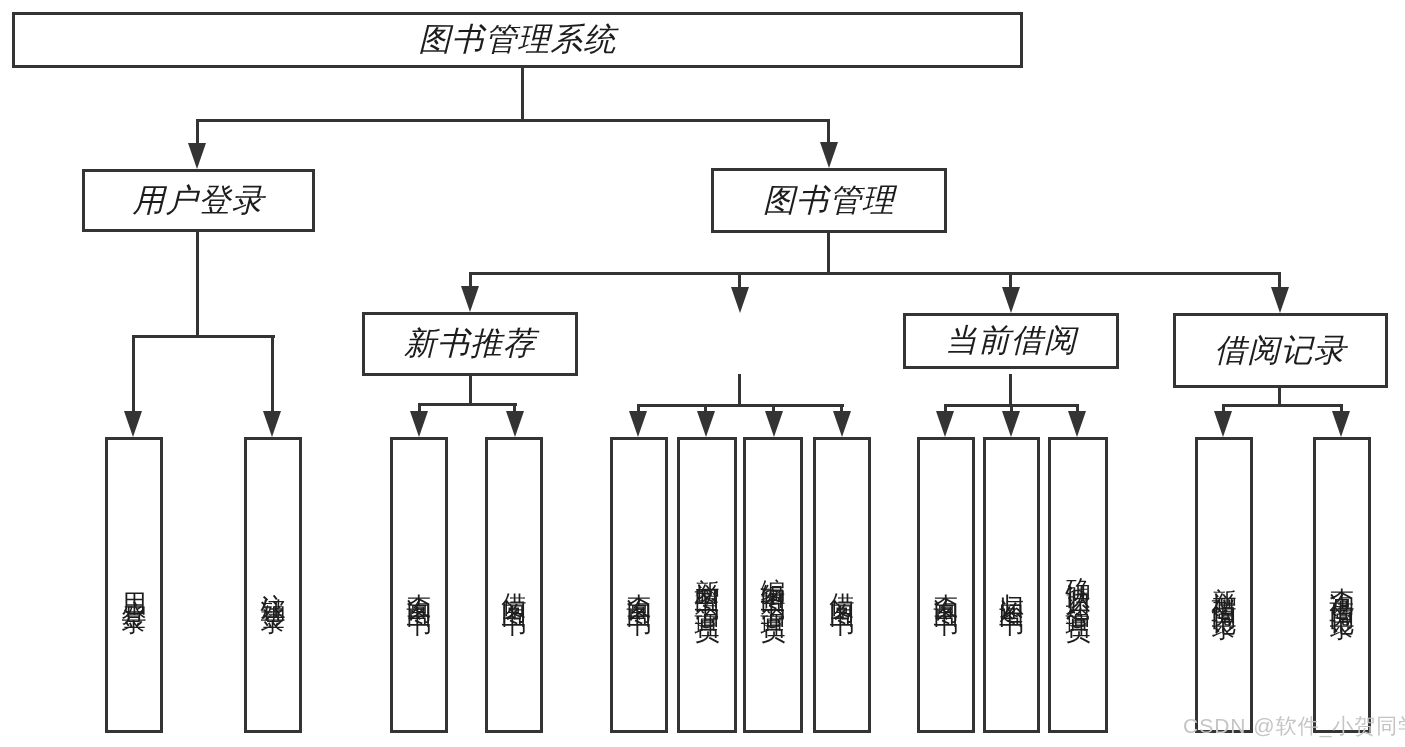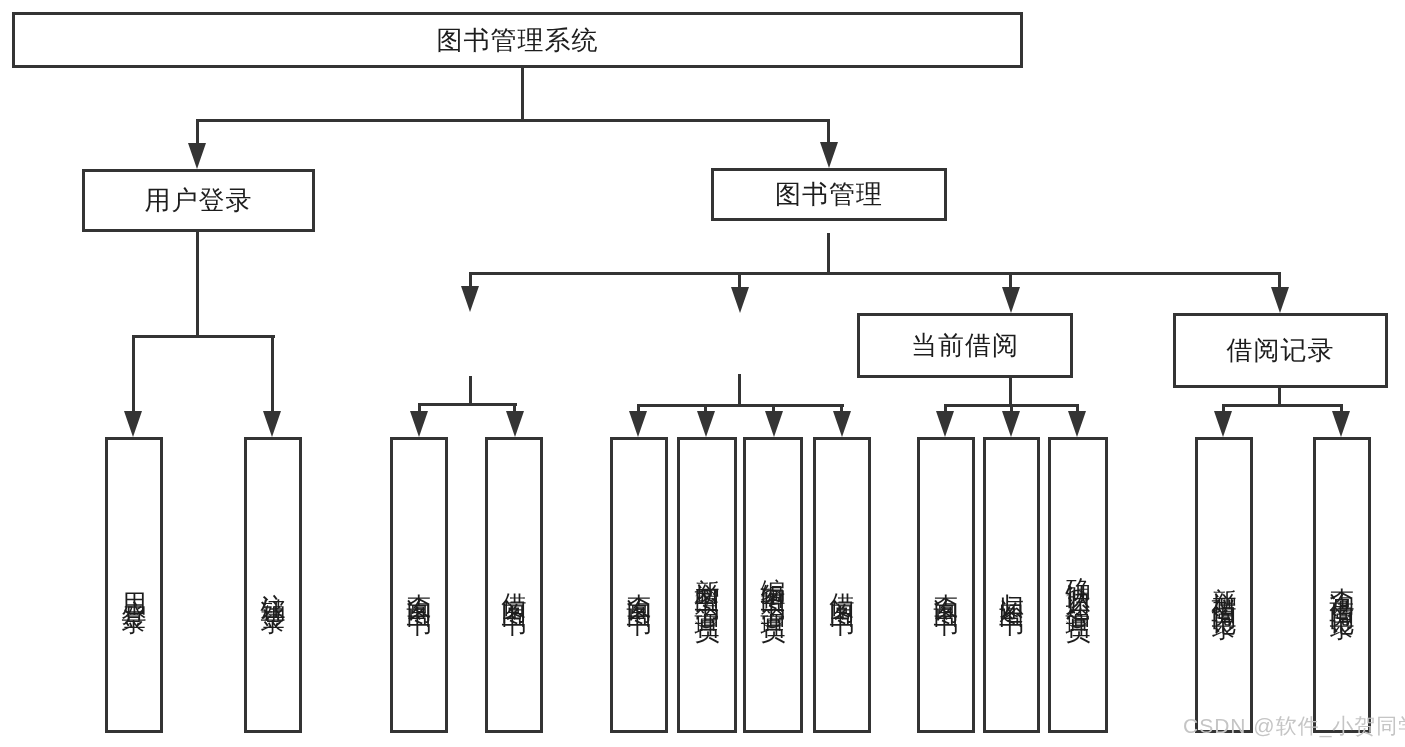--- a/index.html
+++ b/index.html
@@ -7,22 +7,23 @@
     width:1405px;height:747px;position:relative;background:#ffffff;
     font-family:"Liberation Sans","DejaVu Sans",sans-serif;
     overflow:hidden;
   }
   .stage{position:absolute;left:0;top:0;width:1405px;height:747px;}
   
   .node{
     position:absolute;box-sizing:border-box;
     border:3px solid #343434;background:#ffffff;
     display:flex;align-items:center;justify-content:center;
-    color:#1d1d1d;font-size:26px;letter-spacing:1px;
+    color:#1d1d1d;font-size:32px;letter-spacing:1px;
     z-index:2;
+    font-style:italic;
   }
   .leaf{
     position:absolute;top:437px;height:296px;box-sizing:border-box;
     border:3px solid #343434;background:#ffffff;
     display:flex;align-items:center;justify-content:center;
     z-index:2;
   }
   .leaf .vtext{
     writing-mode:vertical-rl;text-orientation:mixed;
     font-size:25px;letter-spacing:6px;line-height:1;
@@ -105,25 +106,28 @@
   <div class="arrow" style="left:1214px;top:411px"></div>
   <div class="arrow" style="left:1332px;top:411px"></div>
 
   <div class="node" style="left:12px;top:12px;width:1011px;height:56px">
     <span>图书管理系统</span>
   </div>
 
   <div class="node" style="left:82px;top:169px;width:233px;height:63px">
     <span>用户登录</span>
   </div>
-  <div class="node" style="left:711px;top:168px;width:236px;height:53px">
+  <div class="node" style="left:711px;top:168px;width:236px;height:65px">
     <span>图书管理</span>
   </div>
 
-  <div class="node" style="left:857px;top:313px;width:216px;height:65px">
+  <div class="node" style="left:362px;top:312px;width:216px;height:64px">
+    <span>新书推荐</span>
+  </div>
+  <div class="node" style="left:903px;top:313px;width:216px;height:56px">
     <span>当前借阅</span>
   </div>
   <div class="node" style="left:1173px;top:313px;width:215px;height:75px">
     <span>借阅记录</span>
   </div>
 
   <div class="leaf" style="left:105px;width:58px">
     <span class="vtext">用户登录</span>
   </div>
   <div class="leaf" style="left:244px;width:58px">

